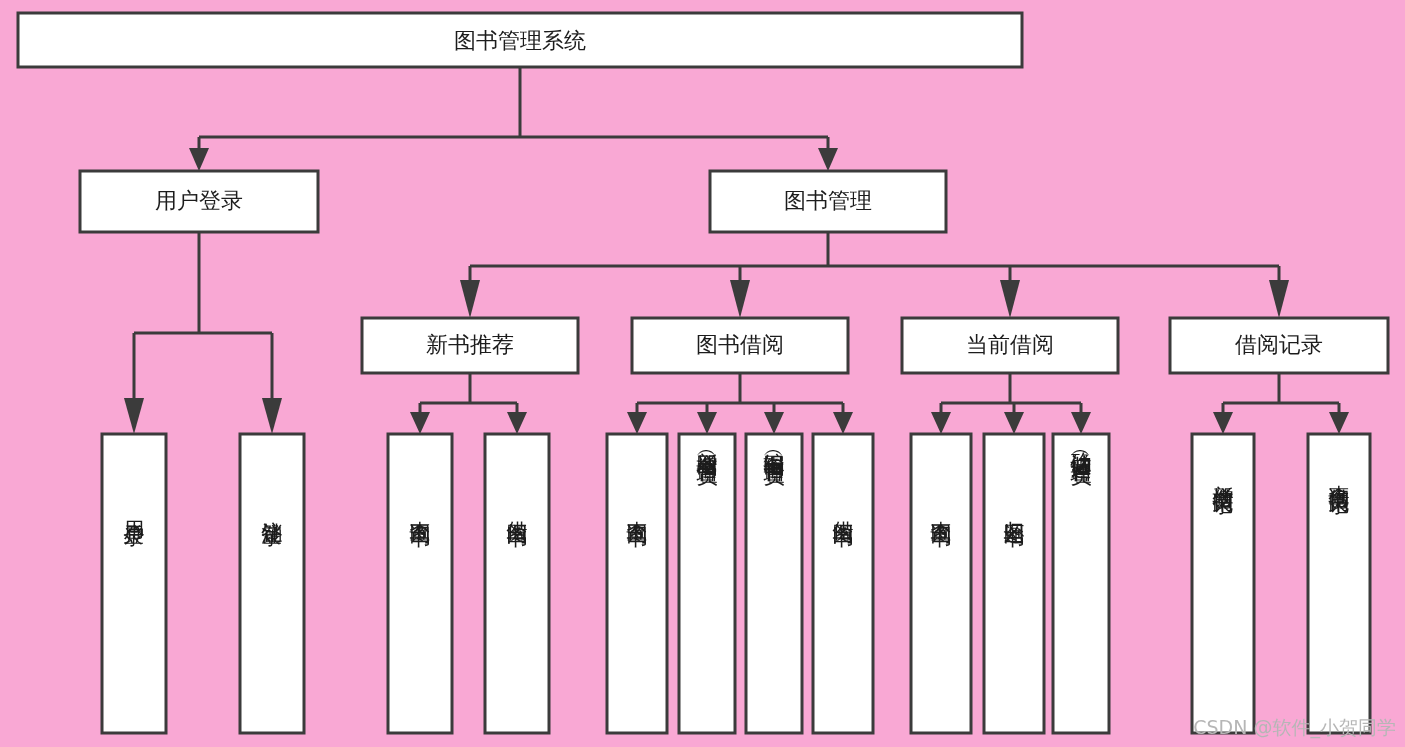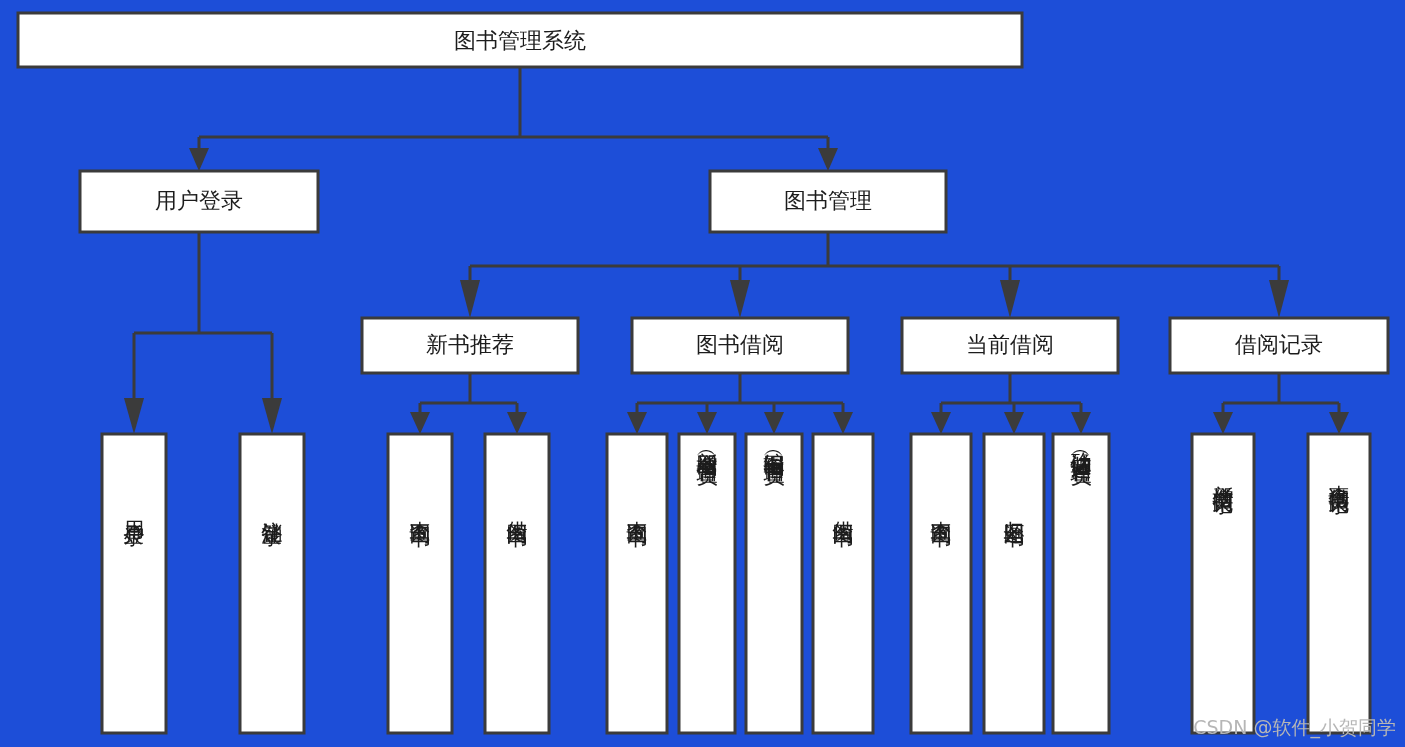--- a/index.html
+++ b/index.html
@@ -10,21 +10,21 @@
   body {
     width: 1405px;
     height: 747px;
     font-family: "DejaVu Sans", "Liberation Sans", sans-serif;
     overflow: hidden;
   }
   #diagram-root {
     position: relative;
     width: 1405px;
     height: 747px;
-    background: #1d4ed8;
+    background: #f9a8d4;
   }
   svg.canvas {
     position: absolute;
     top: 0;
     left: 0;
     width: 1405px;
     height: 747px;
   }
   .node-box {
     fill: #ffffff;

